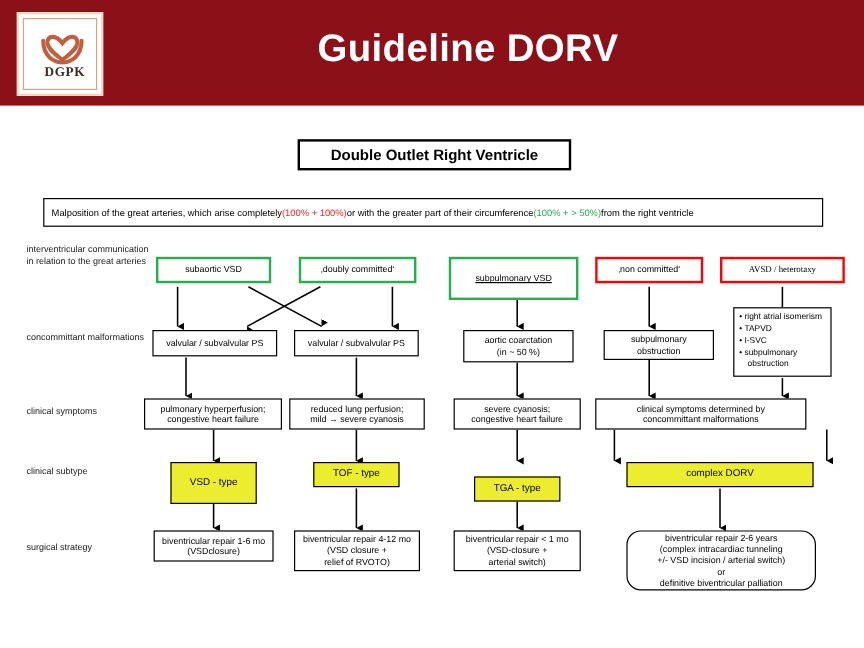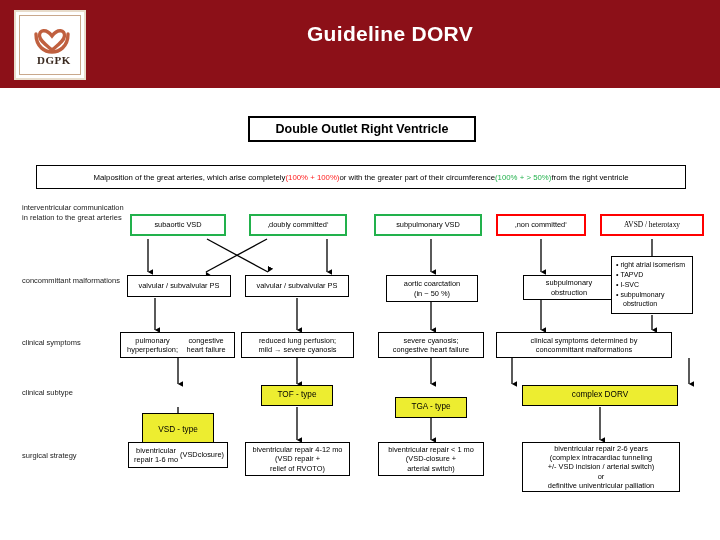--- a/index.html
+++ b/index.html
@@ -21,21 +21,21 @@
     left: 0; top: 0;
     width: 720px; height: 88px;
     background: #8C1018;
   }
   #header-title {
     position: absolute;
     left: 110px; top: 22px;
     width: 560px;
     text-align: center;
     color: #ffffff;
-    font-size: 21px;
+    font-size: 32px;
     font-weight: bold;
     letter-spacing: 0.3px;
   }
   #logo-box {
     position: absolute;
     left: 14px; top: 10px;
     width: 72px; height: 70px;
     background: #ffffff;
     border: 2px solid #E8DCCB;
     box-sizing: border-box;
@@ -83,21 +83,20 @@
 
   
   #definition-box {
     position: absolute;
     left: 36px; top: 165px;
     width: 650px; height: 24px;
     border: 1px solid #000;
     box-sizing: border-box;
     display: flex;
     align-items: center;
-    justify-content: center;
     font-size: 7.8px;
     color: #000;
     background: #fff;
     padding: 0 6px;
   }
   #definition-box .pct-red { color: #FF2222; }
   #definition-box .pct-green { color: #22B14C; }
 
   
   .row-label {
@@ -219,76 +218,76 @@
 
     <line x1="178" y1="407" x2="178" y2="440"></line>
     <line x1="297" y1="407" x2="297" y2="440"></line>
     <line x1="431" y1="407" x2="431" y2="440"></line>
     <line x1="600" y1="407" x2="600" y2="440"></line>
   </g>
 </svg>
 
 <div class="node green" style="left:130px; top:214px; width:96px; height:22px;">subaortic VSD</div>
 <div class="node green" style="left:249px; top:214px; width:98px; height:22px;">‚doubly committed‘</div>
-<div class="node green" style="left:374px; top:214px; width:108px; height:22px;">subpulmonary VSD</div>
+<div class="node green" style="left:374px; top:214px; width:108px; height:36px;text-decoration:underline;">subpulmonary VSD</div>
 <div class="node red" style="left:496px; top:214px; width:90px; height:22px;">‚non committed‘</div>
 <div class="node red" style="left:600px; top:214px; width:104px; height:22px;font-family:Liberation Serif, serif;">AVSD / heterotaxy</div>
 
 <div class="node" style="left:127px; top:275px; width:104px; height:22px;">valvular / subvalvular PS</div>
 <div class="node" style="left:245px; top:275px; width:104px; height:22px;">valvular / subvalvular PS</div>
 <div class="node" style="left:386px; top:275px; width:92px; height:27px; flex-direction:column;">
   <span>aortic coarctation</span>
   <span>(in ~ 50 %)</span>
 </div>
-<div class="node" style="left:503px; top:275px; width:92px; height:25px; flex-direction:column;margin-left:20px;">
+<div class="node" style="left:503px; top:275px; width:92px; height:25px; flex-direction:column;">
   <span>subpulmonary</span>
   <span>obstruction</span>
 </div>
 <div class="node bullets" style="left:611px; top:256px; width:82px; height:58px;">
   <span class="bullet-item">•&nbsp;<span>right atrial isomerism</span></span>
   <span class="bullet-item">•&nbsp;<span>TAPVD</span></span>
   <span class="bullet-item">•&nbsp;<span>I-SVC</span></span>
   <span class="bullet-item">•&nbsp;<span>subpulmonary obstruction</span></span>
 </div>
 
-<div class="node" style="left:120px; top:332px; width:115px; height:26px; flex-direction:row;">
+<div class="node" style="left:120px; top:332px; width:115px; height:26px; flex-direction:column;">
   <span>pulmonary hyperperfusion;</span>
   <span>congestive heart failure</span>
 </div>
 <div class="node" style="left:241px; top:332px; width:113px; height:26px; flex-direction:column;">
   <span>reduced lung perfusion;</span>
   <span>mild → severe cyanosis</span>
 </div>
 <div class="node" style="left:378px; top:332px; width:106px; height:26px; flex-direction:column;">
   <span>severe cyanosis;</span>
   <span>congestive heart failure</span>
 </div>
 <div class="node" style="left:496px; top:332px; width:176px; height:26px; flex-direction:column;">
   <span>clinical symptoms determined by</span>
   <span>concommittant malformations</span>
 </div>
 
-<div class="node yellow" style="left:142px; top:385px; width:72px; height:35px;margin-top:28px;">VSD - type</div>
+<div class="node yellow" style="left:142px; top:385px; width:72px; height:35px;">VSD - type</div>
 <div class="node yellow" style="left:261px; top:385px; width:72px; height:21px;">TOF - type</div>
 <div class="node yellow" style="left:395px; top:385px; width:72px; height:21px;margin-top:12px;">TGA - type</div>
 <div class="node yellow" style="left:522px; top:385px; width:156px; height:21px;">complex DORV</div>
 
-<div class="node" style="left:128px; top:442px; width:100px; height:26px; align-items:center;">
+<div class="node" style="left:128px; top:442px; width:100px; height:26px; flex-direction:column;align-items:center;">
   <span>biventricular repair 1-6 mo</span>
   <span>(VSDclosure)</span>
 </div>
 <div class="node" style="left:245px; top:442px; width:105px; height:34px; flex-direction:column;">
   <span>biventricular repair 4-12 mo</span>
-  <span>(VSD repair +</span>
+  <span>(VSD closure +</span>
   <span>relief of RVOTO)</span>
 </div>
 <div class="node" style="left:378px; top:442px; width:106px; height:34px; flex-direction:column;">
   <span>biventricular repair &lt; 1 mo</span>
   <span>(VSD-closure +</span>
   <span>arterial switch)</span>
 </div>
-<div class="node" style="left:522px; top:442px; width:158px; height:50px; flex-direction:column;">
+<div class="node" style="left:522px; top:442px; width:158px; height:50px; flex-direction:column;border-radius:12px;">
   <span>biventricular repair 2-6 years</span>
   <span>(complex intracardiac tunneling</span>
   <span>+/- VSD incision / arterial switch)</span>
   <span>or</span>
-  <span>definitive univentricular palliation</span>
+  <span>definitive biventricular palliation</span>
 </div>
 
 </body></html>

